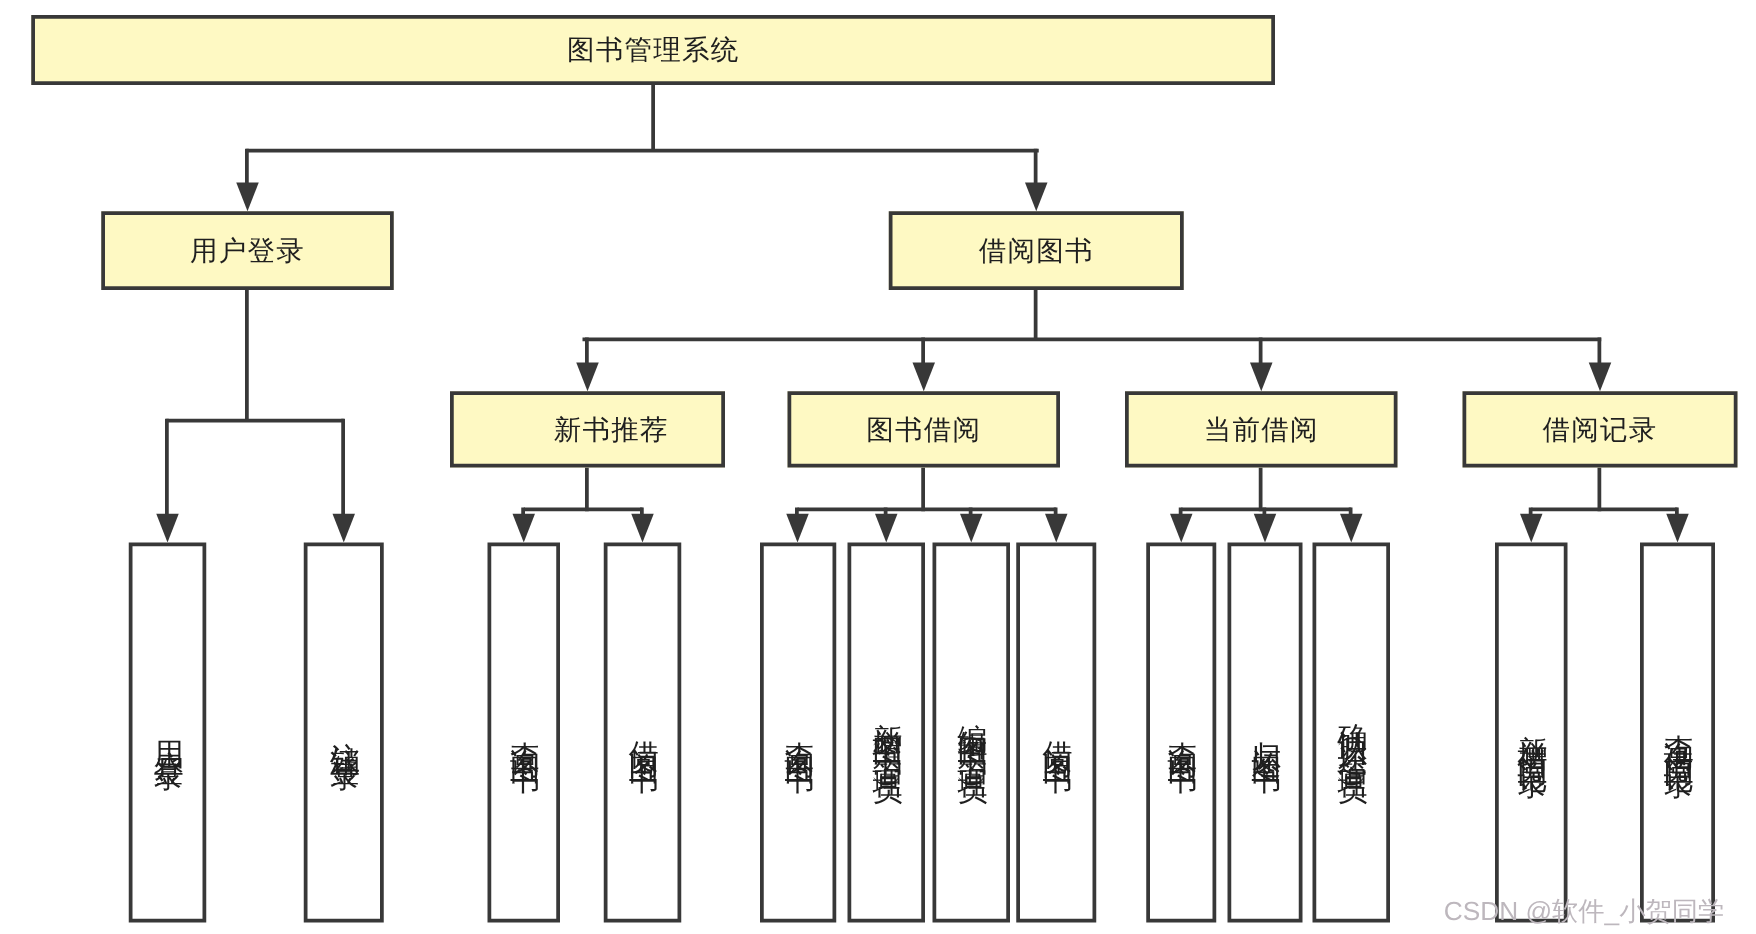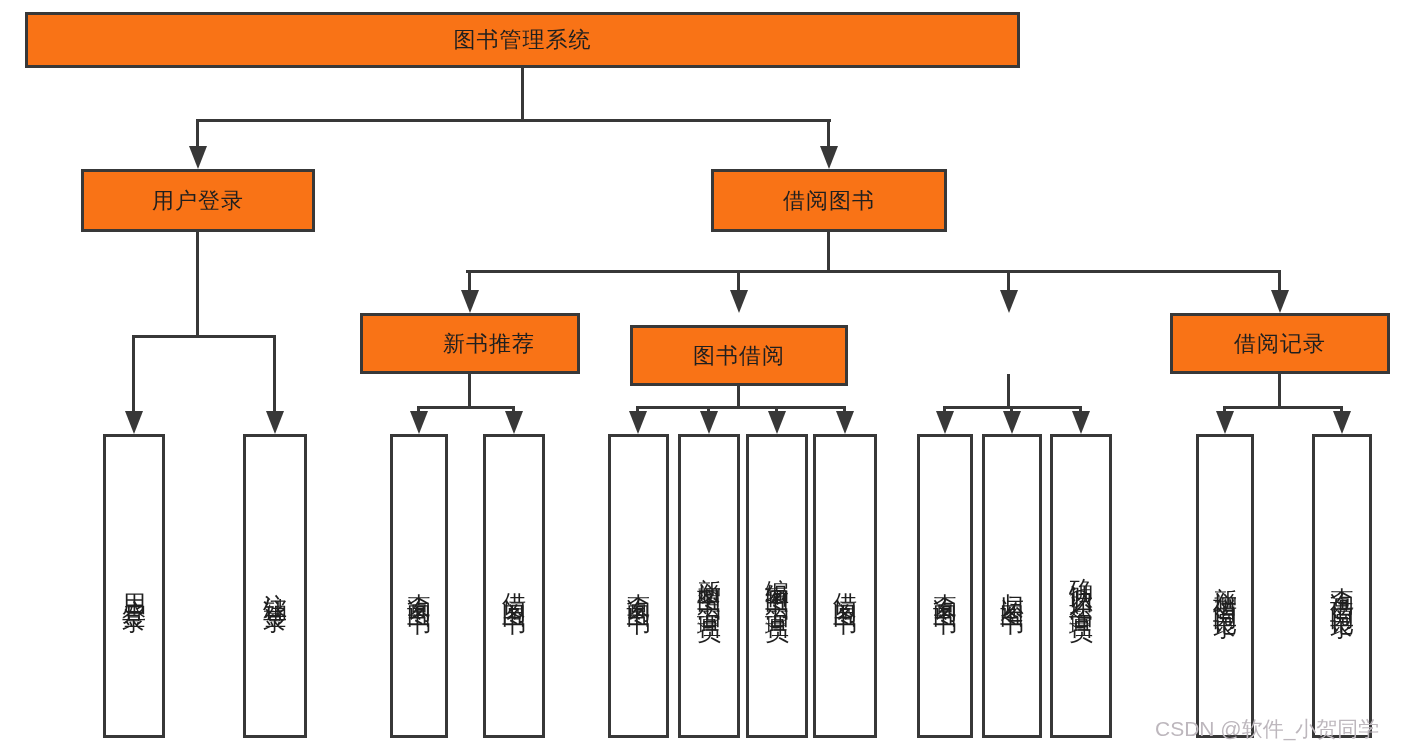--- a/index.html
+++ b/index.html
@@ -13,21 +13,21 @@
     position:relative;
     width:1405px;height:747px;
     background:var(--bg);
     overflow:hidden;
     font-family:"Liberation Sans","DejaVu Sans",sans-serif;
   }
   .hnode{
     position:absolute;
     box-sizing:border-box;
     border:3px solid var(--line);
-    background:#f97316;
+    background:#fef9c3;
     display:flex;align-items:center;justify-content:center;
     font-size:22px;color:var(--text);
     letter-spacing:1px;
     z-index:2;
   }
   .vnode{
     position:absolute;
     top:434px;height:304px;
     box-sizing:border-box;
     border:3px solid var(--line);
@@ -73,22 +73,25 @@
   <div class="hnode" style="left:81px;top:169px;width:234px;height:63px;">
     <span>用户登录</span>
   </div>
   <div class="hnode" style="left:711px;top:169px;width:236px;height:63px;">
     <span>借阅图书</span>
   </div>
 
   <div class="hnode" style="left:360px;top:313px;width:220px;height:61px;padding-left:38px;">
     <span>新书推荐</span>
   </div>
-  <div class="hnode" style="left:630px;top:313px;width:218px;height:61px;margin-top:12px;">
+  <div class="hnode" style="left:630px;top:313px;width:218px;height:61px;">
     <span>图书借阅</span>
+  </div>
+  <div class="hnode" style="left:900px;top:313px;width:218px;height:61px;">
+    <span>当前借阅</span>
   </div>
   <div class="hnode" style="left:1170px;top:313px;width:220px;height:61px;">
     <span>借阅记录</span>
   </div>
 
   <div class="vnode" style="left:103px;width:62px;">
     <span class="vtext">用户登录</span>
   </div>
   <div class="vnode" style="left:243px;width:64px;">
     <span class="vtext">注销登录</span>

